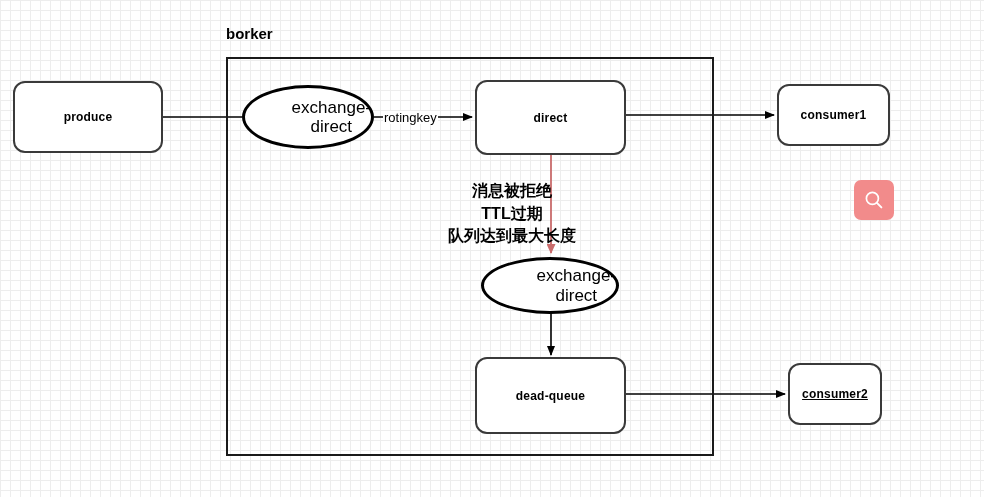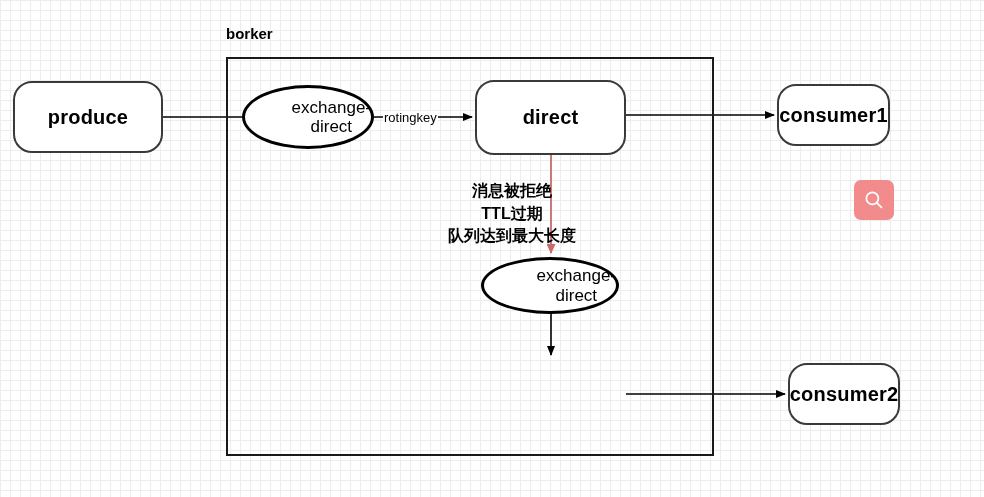--- a/index.html
+++ b/index.html
@@ -40,23 +40,23 @@
     box-sizing: border-box;
     display: flex;
     align-items: center;
     justify-content: center;
     text-align: center;
     color: #000000;
     background: #ffffff;
   }
   .rbox {
     border: 2px solid #3a3a3a;
-    border-radius: 19px;
+    border-radius: 12px;
     font-weight: bold;
-    font-size: 20px;
+    font-size: 12px;
     letter-spacing: .2px;
   }
   .ellipse {
     border: 3px solid #000000;
     border-radius: 50%;
     font-weight: normal;
     font-size: 17px;
     line-height: 1.12;
     justify-content: flex-end;
   }
@@ -170,22 +170,25 @@
     <div>消息被拒绝</div>
     <div>TTL过期</div>
     <div>队列达到最大长度</div>
   </div>
 
   <div class="node ellipse" style="left:481px; top:257px; width:138px; height:57px;">
     <span style="white-space:pre-line;">exchange-
 direct</span>
   </div>
 
+  <div class="node rbox" style="left:475px; top:357px; width:151px; height:77px;">
+    <span>dead-queue</span>
+  </div>
 
-  <div class="node rbox" style="left:788px; top:363px; width:112px; height:62px;">
+  <div class="node rbox" style="left:788px; top:363px; width:94px; height:62px;text-decoration:underline;">
     <span>consumer2</span>
   </div>
 
   <div class="search-btn" style="left:854px; top:180px; width:40px; height:40px; background:#f28b8b;">
     <svg width="22" height="22" viewBox="0 0 22 22" fill="none">
       <circle cx="9.4" cy="9.4" r="6" stroke="#ffffff" stroke-width="1.7" fill="none"></circle>
       <path d="M13.9,13.9 L18.4,18.4" stroke="#ffffff" stroke-width="1.9" stroke-linecap="round"></path>
     </svg>
   </div>
 

